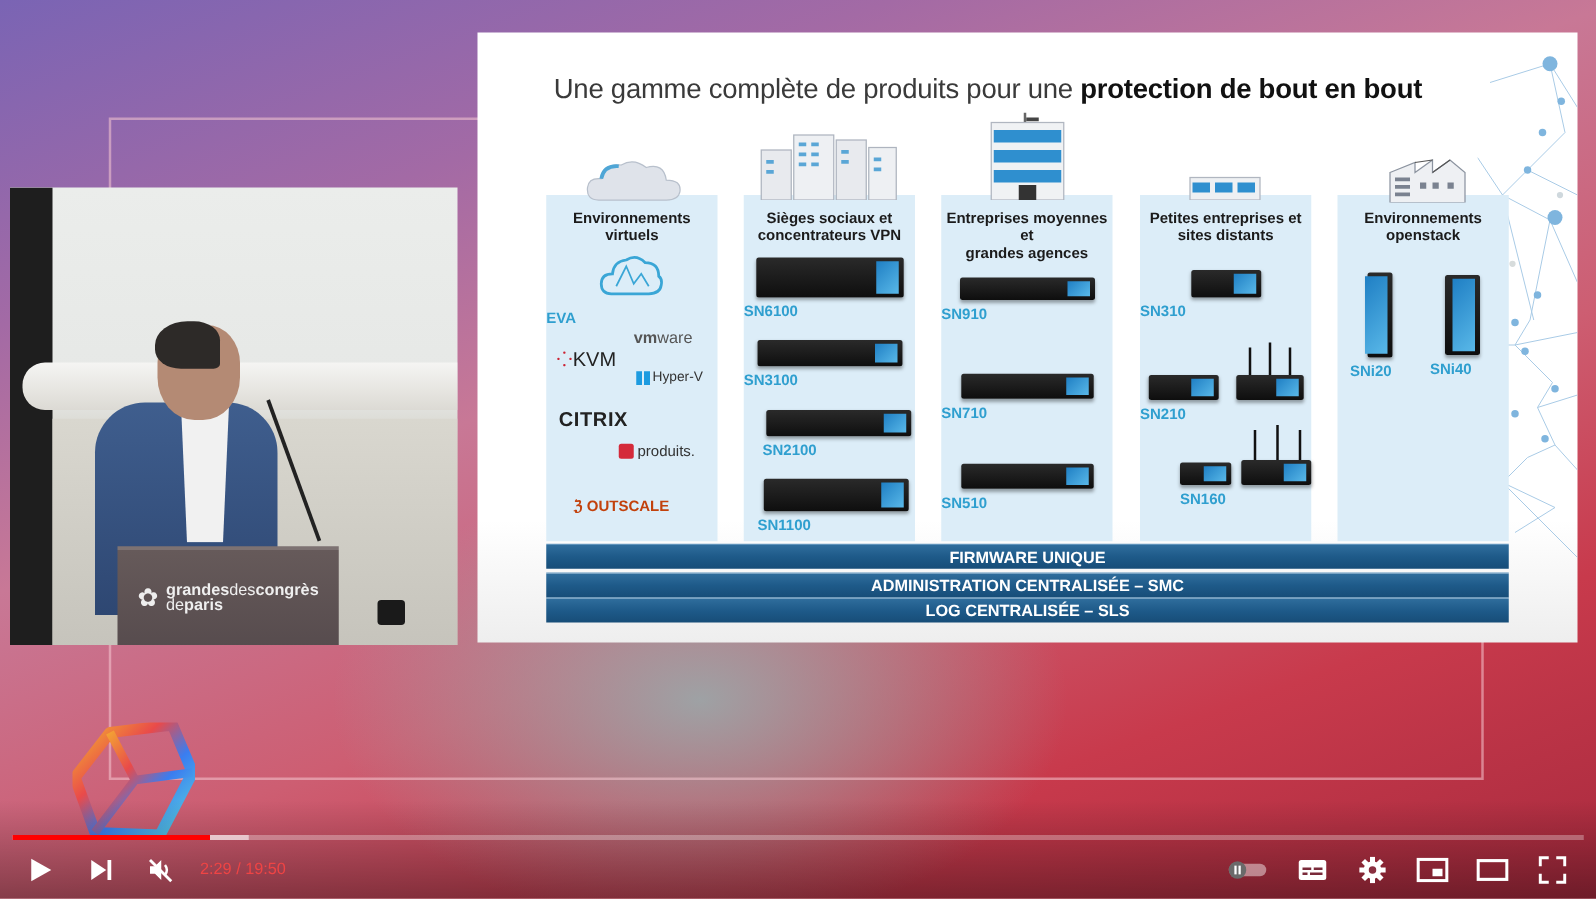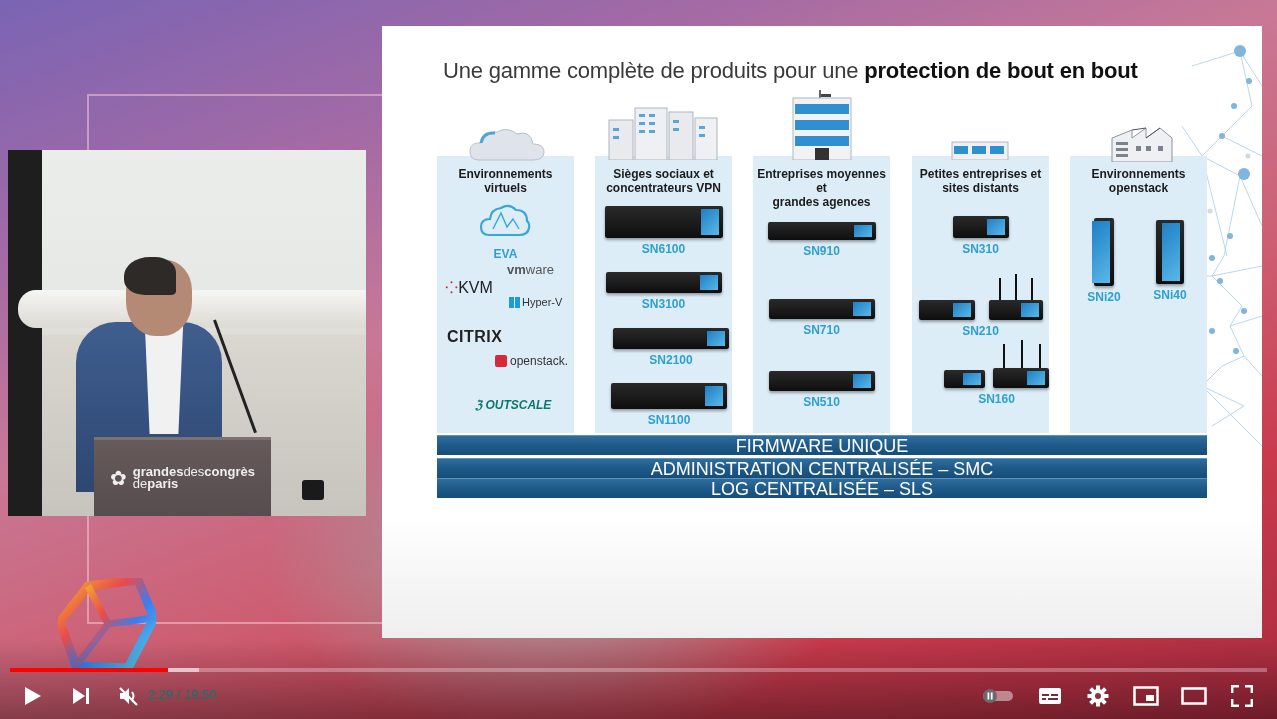--- a/index.html
+++ b/index.html
@@ -34,68 +34,68 @@
     background: linear-gradient(180deg,#665a5a,#574c4e); border-top: 3px solid #7d7272;
     display: flex; align-items: center; justify-content: center; gap: 6px;
   }
   .speaker .podium .logo-mark { color: #eee; font-size: 20px; }
   .speaker .podium .brand { color: #efefef; font-size: 13px; line-height: 12px; }
   .speaker .podium .brand b { font-weight: 600; }
   .speaker .camera { position: absolute; left: 294px; top: 330px; width: 22px; height: 20px; background: #1a1a1a; border-radius: 3px; }
 
   
   .slide {
-    position: absolute; left: 382px; top: 26px; width: 880px; height: 612px;
+    position: absolute; left: 382px; top: 26px; width: 880px; height: 488px;
     background: linear-gradient(180deg,#ffffff 0%, #ffffff 80%, #eeeeee 100%);
     overflow: hidden;
   }
   .slide-title {
     position: absolute; left: 61px; top: 32px; font-size: 22px; color: #3a3a3a;
     font-weight: 300; letter-spacing: -0.2px; white-space: nowrap;
   }
   .slide-title b { font-weight: 700; color: #111; }
   .net { position: absolute; right: 0; top: 0; width: 80px; height: 488px; }
 
   .col {
     position: absolute; top: 130px; width: 137px; height: 277px;
     background: #dcedf8;
   }
   .col-head { position: absolute; left: 0; right: 0; top: 11px; text-align: center; font-weight: 700; font-size: 12px; color: #1b1b1b; line-height: 14px; }
   .bldg { position: absolute; }
-  .prod { position: absolute; text-align: center; }
+  .prod { position: absolute; }
   .prod .dev {
     margin: 0 auto; background: linear-gradient(180deg,#2a2a2a,#0e0e0e); border-radius: 2px;
     position: relative; box-shadow: 0 2px 3px rgba(0,0,0,0.35);
   }
   .prod .dev::after {
     content: ""; position: absolute; right: 4px; top: 3px; width: 18px; height: calc(100% - 6px);
     background: linear-gradient(135deg,#1f7fc4,#59b8e8);
   }
   .prod .name { font-weight: 700; font-size: 12px; color: #2f9fcf; margin-top: 4px; white-space: nowrap; }
   .antenna { position: absolute; width: 2px; background: #111; }
 
   .logo { position: absolute; font-weight: 700; color: #222; white-space: nowrap; }
 
   .band {
     position: absolute; left: 55px; width: 770px; height: 20px;
     background: linear-gradient(180deg,#2f6d9c 0%, #1e5a89 50%, #174d78 100%);
-    color: #fff; font-weight: 400; font-size: 18px; text-align: center; line-height: 20px;
+    color: #fff; font-weight: 700; font-size: 13px; text-align: center; line-height: 20px;
     border-top: 1px solid #5f93bb;
   }
 
   
   .cube { position: absolute; left: 58px; top: 578px; width: 98px; height: 92px; }
 
   
   .controls-shade { position: absolute; left: 0; top: 640px; width: 1277px; height: 79px; background: linear-gradient(180deg, rgba(0,0,0,0) 0%, rgba(0,0,0,0.35) 100%); }
   .progress { position: absolute; left: 10px; top: 668px; width: 1257px; height: 4px; background: rgba(255,255,255,0.3); cursor: pointer; }
   .progress .buffered { position: absolute; left: 0; top: 0; height: 4px; width: 189px; background: rgba(255,255,255,0.55); }
   .progress .played { position: absolute; left: 0; top: 0; height: 4px; width: 158px; background: #ff0000; }
   .ctrl { position: absolute; top: 682px; height: 28px; display: flex; align-items: center; justify-content: center; cursor: pointer; }
-  .time { position: absolute; left: 148px; top: 687px; color: #0f766e; font-size: 13px; text-align: center; }
+  .time { position: absolute; left: 160px; top: 687px; color: #ef4444; font-size: 13px; text-align: center; }
   svg { display: block; }
 </style>
 </head>
 <body>
 
 <div class="bg-frame"></div>
 
 <div class="speaker">
   <div class="darkleft"></div>
   <div class="tube"></div>
@@ -166,23 +166,23 @@
     </div>
     <div class="logo" style="left:72px;top:140px;font-size:11px;font-weight:400;color:#333;display:flex;align-items:center;gap:2px;">
       <span style="display:inline-block;width:11px;height:11px;background:linear-gradient(90deg,#1d9be0 45%,transparent 45%,transparent 55%,#1d9be0 55%);"></span>
       <span>Hyper-V</span>
     </div>
     <div class="logo" style="left:10px;top:172px;font-size:16px;font-weight:900;letter-spacing:0.5px;color:#222;">
       <span>CITRIX</span>
     </div>
     <div class="logo" style="left:58px;top:198px;font-size:12px;font-weight:400;color:#333;display:flex;align-items:center;gap:3px;">
       <span style="display:inline-block;width:12px;height:12px;background:#d42a3a;border-radius:2px;"></span>
-      <span>openstack.</span>
-    </div>
-    <div class="logo" style="left:38px;top:240px;font-size:12px;font-style:italic;font-weight:700;color:#0f766e;">
+      <span>produits.</span>
+    </div>
+    <div class="logo" style="left:22px;top:240px;font-size:12px;font-weight:700;color:#c2410c;">
       <span>ℨ </span><span>OUTSCALE</span>
     </div>
   </div>
 
   <div class="col" style="left:213px;">
     <svg class="bldg" style="left:12px;top:-50px;" width="112" height="54" viewBox="0 0 112 54">
       <rect x="2" y="14" width="24" height="40" fill="#e8eaee" stroke="#aeb4bf"></rect>
       <rect x="28" y="2" width="32" height="52" fill="#eef0f3" stroke="#aeb4bf"></rect>
       <rect x="62" y="6" width="24" height="48" fill="#e8eaee" stroke="#aeb4bf"></rect>
       <rect x="88" y="12" width="22" height="42" fill="#eef0f3" stroke="#aeb4bf"></rect>

